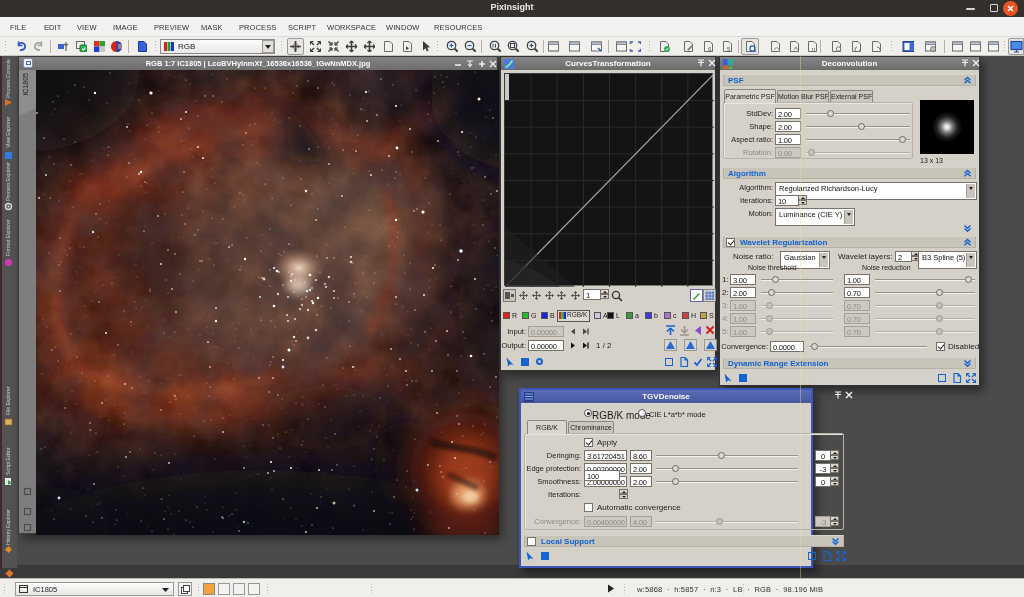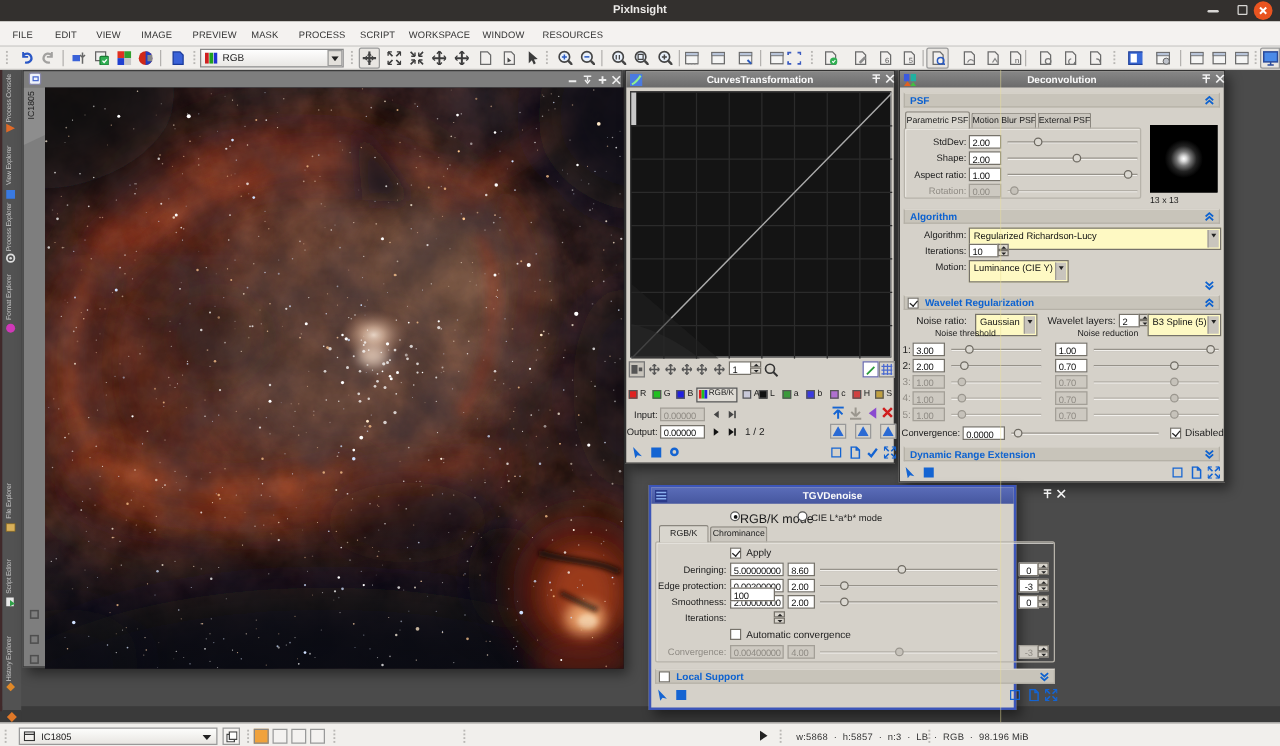--- a/index.html
+++ b/index.html
@@ -19,21 +19,21 @@
 .sbicon{position:absolute;left:3px;width:9px;height:9px;}
 #statusbar{position:absolute;left:0;top:578px;width:1024px;height:19px;background:#f1efec;border-top:1px solid #b8b6b3;font-size:7px;color:#333;}
 .shadow{box-shadow:4px 5px 9px rgba(0,0,0,.45);}
 .win{position:absolute;background:#d5d1c9;border:1px solid #333;}
 .tbar{position:absolute;left:0;top:0;right:0;height:13px;background:linear-gradient(#878787,#6b6b6b);color:#fbfbfb;font-weight:bold;font-size:8px;text-align:center;line-height:13px;}
 .sect{position:absolute;height:12px;background:#c8c4ba;border:1px solid #b5b1a7;border-top-color:#d9d5cd;color:#0d62d0;font-weight:bold;font-size:8px;line-height:10px;padding-left:4px;}
 .lbl{position:absolute;font-size:7.5px;color:#1c1c1c;white-space:nowrap;}
 .lblr{position:absolute;font-size:7.5px;color:#1c1c1c;text-align:right;white-space:nowrap;}
 .ed{position:absolute;background:#fff;border:1px solid #76726a;font-size:7.5px;letter-spacing:-0.2px;color:#111;line-height:9px;padding:1px 2px 0 2px;height:11px;white-space:nowrap;overflow:hidden;}
 .ed.dis{background:#cdc9c1;color:#8f8b84;border-color:#a39f97;}
-.cb{position:absolute;background:#fef9c3;border:1px solid #76726a;font-size:7.5px;color:#111;line-height:9px;padding:1px 2px 15px 3px;height:11px;white-space:nowrap;overflow:hidden;}
+.cb{position:absolute;background:#ffffff;border:1px solid #76726a;font-size:7.5px;color:#111;line-height:9px;padding:1px 2px 15px 3px;height:11px;white-space:nowrap;overflow:hidden;}
 .cbarr{position:absolute;right:1px;top:1px;bottom:1px;width:9px;background:#c9c5bd;border-left:1px solid #a09c94;}
 .cbarr:after{content:"";position:absolute;left:2px;top:3px;border-left:2.5px solid transparent;border-right:2.5px solid transparent;border-top:3.5px solid #222;}
 .track{position:absolute;height:2px;background:#96928a;border-bottom:1px solid #f2f0ec;}
 .track.dis{background:#b3afa7;}
 .thumb{position:absolute;width:7px;height:7px;border-radius:50%;background:#dbd8d1;border:1px solid #6e6a62;top:-3px;}
 .thumb.dis{background:#c6c2ba;border-color:#9a968e;}
 .chk{position:absolute;width:9px;height:9px;background:#fff;border:1px solid #76726a;}
 .chk.on:after{content:"";position:absolute;left:1px;top:1px;width:5px;height:3px;border-left:1.5px solid #222;border-bottom:1.5px solid #222;transform:rotate(-50deg);}
 .spin{position:absolute;width:9px;}
 .spin i{position:absolute;left:0;width:9px;height:5px;background:#d9d5cd;border:1px solid #76726a;}
@@ -309,20 +309,21 @@
     </svg>
 <div class="sbitem" style="top:438px;height:51px">History Explorer</div>
 <svg class="sbicon abs" style="left:4px;top:489px" width="9" height="9">
       <path d="M4.5 1 L8 4.5 L4.5 8 L1 4.5 Z" fill="#e08828"></path>
     </svg>
 <div class="abs" style="left:2px;top:512px;width:15px;height:10px;background:#3a3a3a"></div>
 <svg class="abs" style="left:5px;top:513px" width="9" height="9">
       <path d="M4.5 0.5 L8.5 4.5 L4.5 8.5 L0.5 4.5 Z" fill="#e07828"></path>
     </svg>
 <div class="win shadow" style="left:18px;top:0;width:480px;height:478px;background:#7e7e7e;border-color:#3c3c3c">
+<div class="tbar" style="height:13px;font-size:7.5px;background:linear-gradient(#848484,#6d6d6d)">RGB 1:7 IC1805 | LcoBVHyInmXf_16536x16536_tGwNnMDX.jpg</div>
 <div class="abs" style="left:4px;top:1px;width:10px;height:10px;background:#eef2fa;border:1px solid #88a;border-radius:2px"></div>
 <div class="abs" style="left:6.5px;top:3.5px;width:5px;height:4px;border:1.5px solid #4a6ad0"></div>
 <svg class="abs" style="left:435px;top:4px" width="8" height="7">
         <path d="M1 4 H7" stroke="#eee" stroke-width="1.5"></path>
       </svg>
 <svg class="abs" style="left:447px;top:3px" width="8" height="8">
         <path d="M1 1 H7 M4 1 V5 M2 4 L4 6.5 L6 4" stroke="#eee" stroke-width="1.1" fill="none"></path>
       </svg>
 <svg class="abs" style="left:459px;top:3px" width="8" height="8">
         <path d="M4 1 V7 M1 4 H7" stroke="#eee" stroke-width="1.5"></path>
@@ -1703,21 +1704,21 @@
 <div class="abs" style="left:586.5px;top:355.5px;width:3px;height:3px;border-radius:50%;background:#111"></div>
 <div class="lbl" style="left:592px;top:354px;color:#1c1c1c;font-size:10px">RGB/K mode</div>
 <div class="abs" style="left:638px;top:353px;width:8px;height:8px;border:1px solid #555;border-radius:50%;background:#fff"></div>
 <div class="lbl" style="left:649px;top:354px;color:#1c1c1c;font-size:7.5px">CIE L*a*b* mode</div>
 <div class="tab sel" style="left:527px;top:364px;width:40px;height:14px;line-height:13px">RGB/K</div>
 <div class="tab" style="left:568px;top:365px;width:46px;height:13px;line-height:12px;font-size:7px">Chrominance</div>
 <div class="grp" style="left:524px;top:377px;width:320px;height:97px"></div>
 <div class="chk on" style="left:584px;top:382px"></div>
 <div class="lbl" style="left:597px;top:382px;color:#1c1c1c;font-size:8px">Apply</div>
 <div class="lblr" style="left:511px;top:395px;width:70px;color:#1c1c1c">Deringing:</div>
-<div class="ed" style="left:584px;top:394px;width:43px">5.00000000</div>
+<div class="ed" style="left:584px;top:394px;width:43px">3.61720451</div>
 <div class="ed" style="left:630px;top:394px;width:22px">8.60</div>
 <div class="track" style="left:656px;top:399px;width:142px"></div>
     <div class="thumb" style="left:718px;top:396px"></div>
 <div class="ed" style="left:815px;top:394px;width:16px;text-align:center">0</div>
 <div class="spin" style="left:830px;top:394px">
       <i class="up"></i>
       <i class="dn"></i>
     </div>
 <div class="lblr" style="left:511px;top:408px;width:70px;color:#1c1c1c">Edge protection:</div>
 <div class="ed" style="left:584px;top:407px;width:43px">0.00200000</div>

